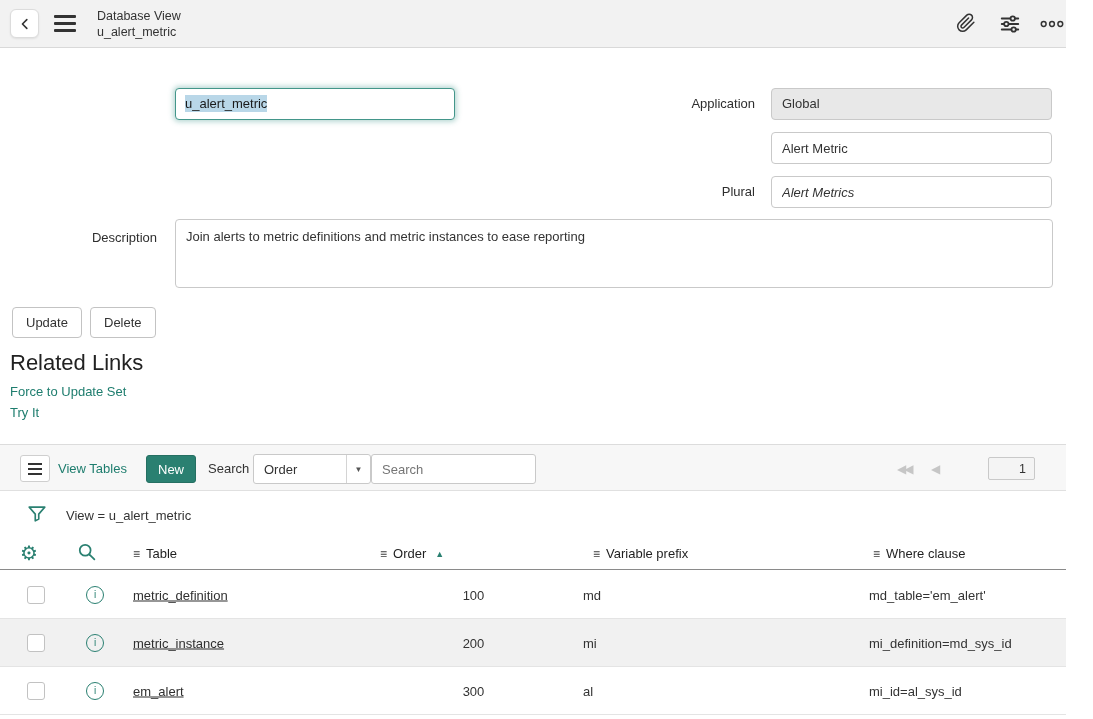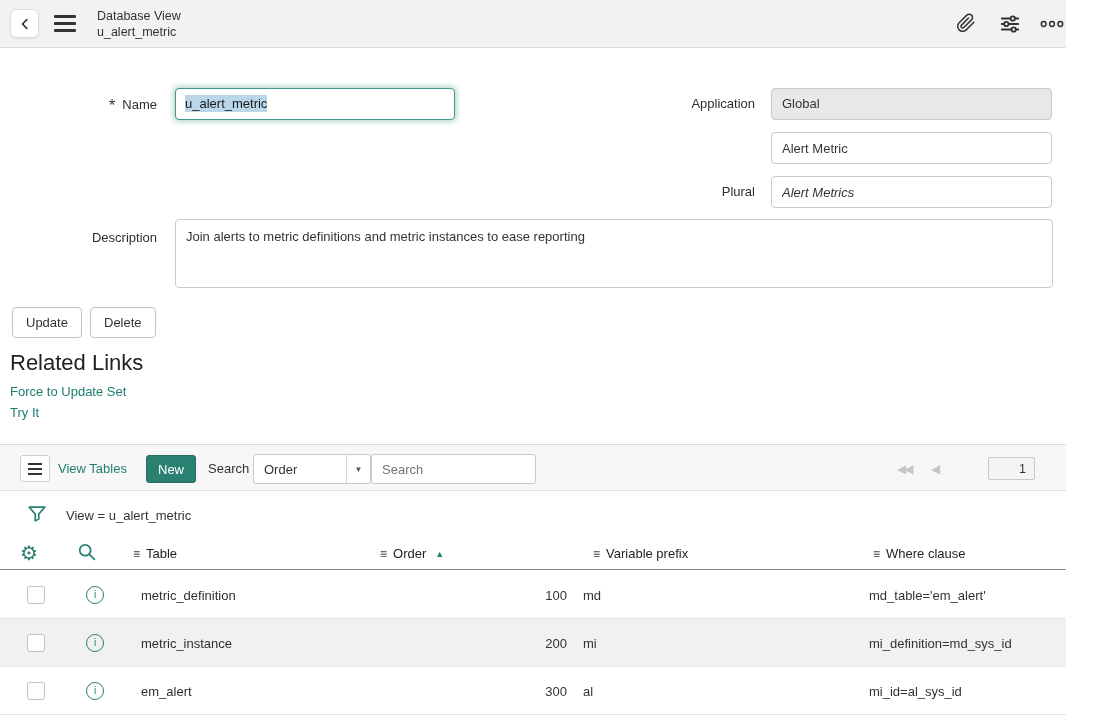--- a/index.html
+++ b/index.html
@@ -55,22 +55,22 @@
   .cell{position:absolute;top:50%;transform:translateY(-50%)}
   .gear{font-size:20px;color:#2a8071;left:20px;cursor:pointer;line-height:1}
   .mag{left:76px;cursor:pointer}
   .col-head{display:flex;align-items:center;gap:6px;font-size:13px;color:#1f1f1f;cursor:pointer;white-space:nowrap}
   .col-menu{font-size:12px;color:#3a3a3a}
   .sort-asc{font-size:9px;color:#2a8071;margin-left:3px}
   .list-row{position:absolute;left:0;width:100%;height:48px;background:#fff;border-bottom:1px solid #e4e4e4}
   .list-row.alt{background:#f1f1f1}
   .cb{left:27px;width:18px;height:18px;background:#fff;border:1px solid #c2c2c2;border-radius:3px;cursor:pointer}
   .info-icon{left:86px;width:18px;height:18px;border:1.5px solid #2a8071;border-radius:50%;color:#2a8071;font-size:10px;display:flex;align-items:center;justify-content:center;cursor:pointer}
-  .row-link{left:141px;color:#2f2f2f;cursor:pointer}
-  .order-val{left:380px;width:187px;text-align:right;color:#333}
+  .row-link{left:133px;color:#2f2f2f;text-decoration:underline;cursor:pointer}
+  .order-val{left:380px;width:187px;text-align:center;color:#333}
   .cell-txt{color:#333}
 </style>
 </head>
 <body>
 
 <div class="screen">
 
   <div class="app-header">
     <div class="back-btn">
       <svg width="16" height="16" viewBox="0 0 22 22" fill="none" stroke="#333" stroke-width="2.2" stroke-linecap="round" stroke-linejoin="round">
@@ -104,23 +104,20 @@
     <span class="hdr-ico" style="left:1040px;top:15px">
       <svg width="24" height="18" viewBox="0 0 26 18" fill="none" stroke="#333" stroke-width="1.6">
           <circle cx="4" cy="9" r="2.6"></circle>
           <circle cx="13" cy="9" r="2.6"></circle>
           <circle cx="22" cy="9" r="2.6"></circle>
         </svg>
     </span>
     <button class="hdr-update">Update</button>
   </div>
 
-  <div class="fld-label" style="top:88px;left:0;width:157px">
-    <span class="req">*</span><span>Name</span>
-  </div>
   <div class="name-input">
     <span class="sel">u_alert_metric</span>
   </div>
 
   <div class="fld-label" style="top:88px;left:600px;width:155px">Application</div>
   <div class="readonly-field">Global</div>
   <span class="ref-info">i</span>
 
   <input class="txt-input" style="left: 771px; top: 132px; width: 281px;" value="Alert Metric">
 

